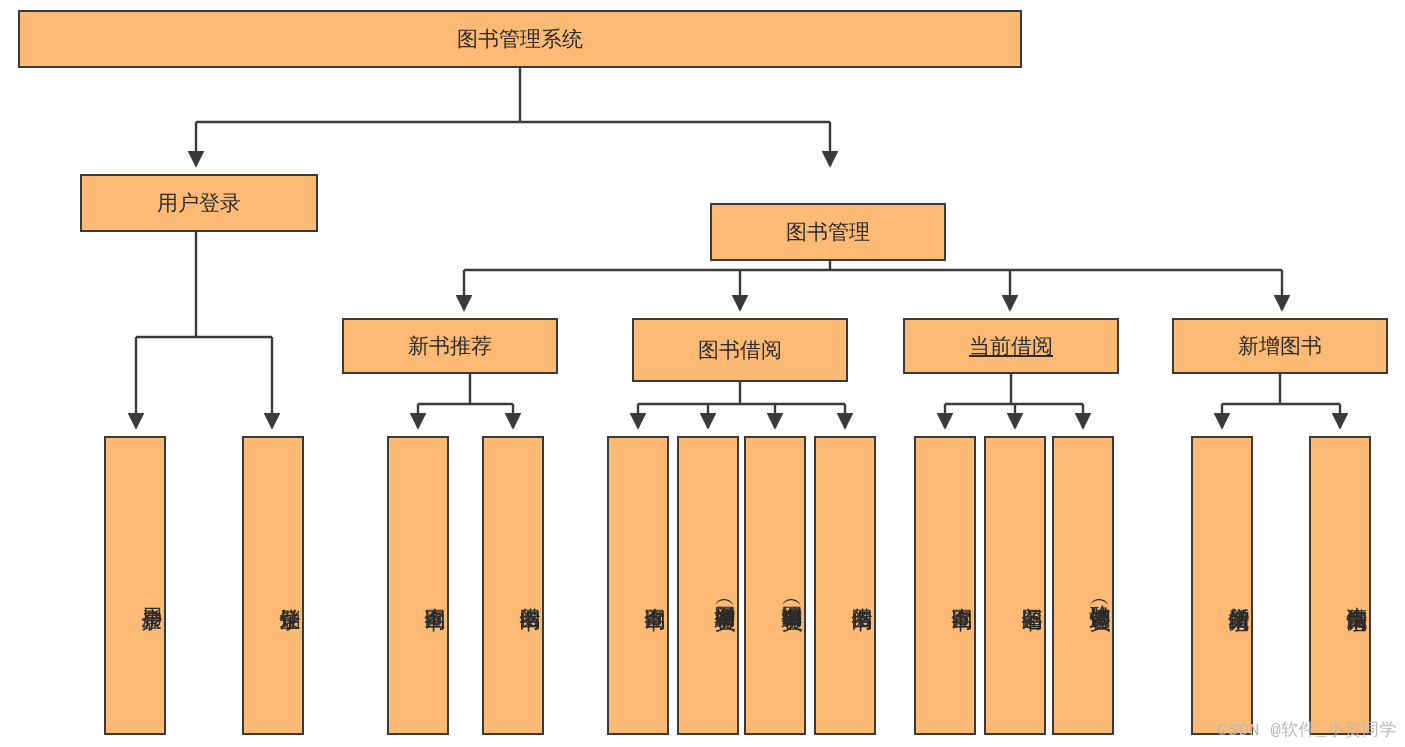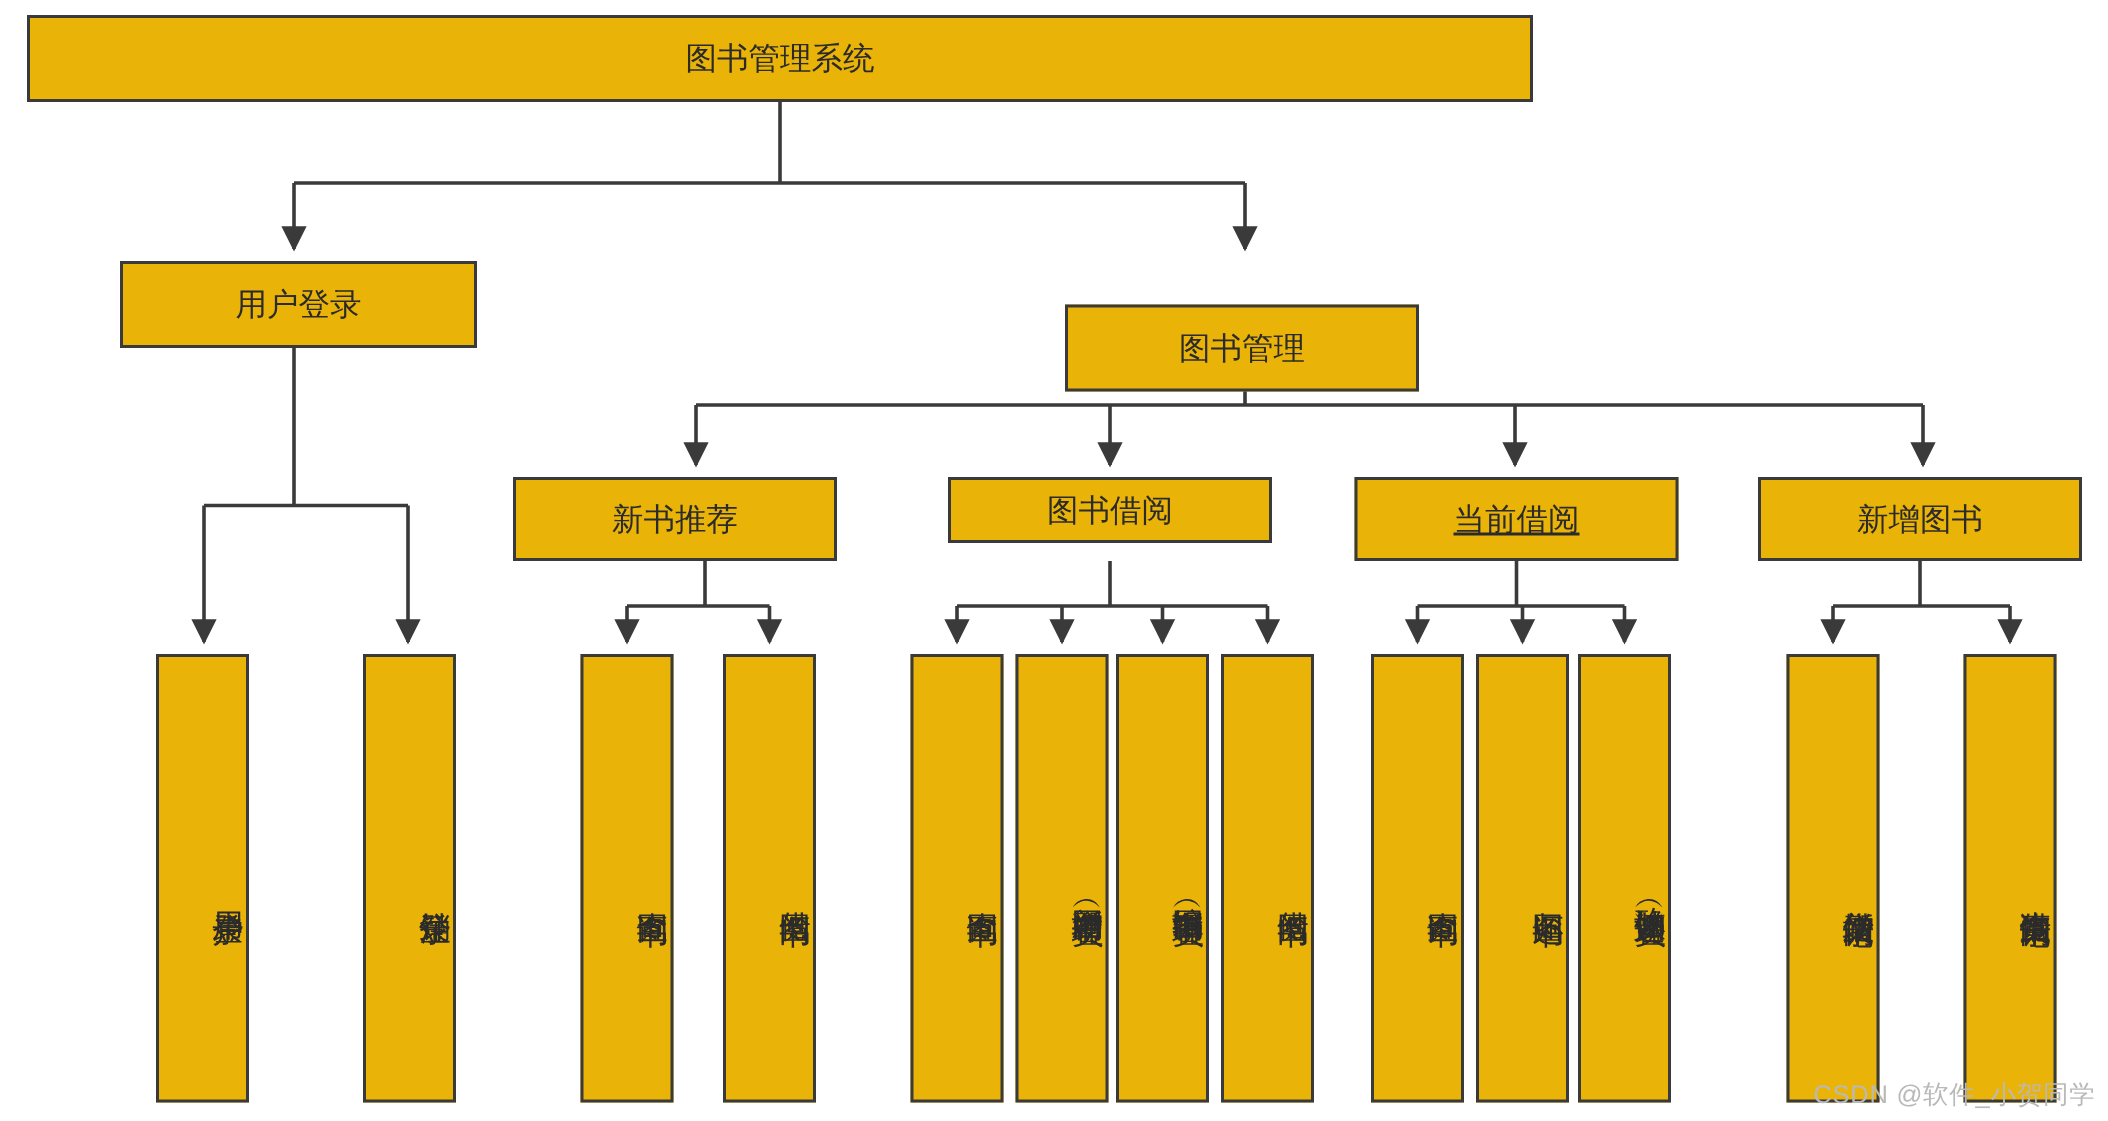--- a/index.html
+++ b/index.html
@@ -14,21 +14,21 @@
     position: relative;
   }
   #diagram {
     position: absolute;
     left: 0; top: 0;
     width: 1405px; height: 747px;
   }
   .node {
     position: absolute;
     border: 2px solid #3a3a3a;
-    background: #eab308;
+    background: #fdba74;
     display: flex;
     align-items: center;
     justify-content: center;
     color: #2b2b2b;
     line-height: 1.18;
     text-align: center;
   }
   .node.h {
     font-size: 21px;
   }
@@ -53,21 +53,21 @@
     pointer-events: none;
   }
   .watermark {
     position: absolute;
     right: 8px;
     bottom: 6px;
     font-size: 17px;
     color: #b9b9b9;
     letter-spacing: 0.5px;
     white-space: nowrap;
-    font-family: Liberation Sans, sans-serif;
+    font-family: Liberation Mono, monospace;
   }
 </style>
 </head>
 <body>
 
 <div id="diagram">
 
   <svg class="links" viewBox="0 0 1405 747" xmlns="http://www.w3.org/2000/svg">
     <defs>
       <marker id="arrow" viewBox="0 0 10 10" refX="9" refY="5" markerWidth="7" markerHeight="7" orient="auto-start-reverse">
@@ -125,21 +125,21 @@
   <div class="node h" id="n-l2-0" style="left: 80px; top: 174px; width: 238px; height: 58px;">
     <span class="txt">用户登录</span>
   </div>
   <div class="node h" id="n-l2-1" style="left: 710px; top: 174px; width: 236px; height: 58px; margin-top: 29px;">
     <span class="txt">图书管理</span>
   </div>
 
   <div class="node h" id="n-l3-0" style="left: 342px; top: 318px; width: 216px; height: 56px;">
     <span class="txt">新书推荐</span>
   </div>
-  <div class="node h" id="n-l3-1" style="left: 632px; top: 318px; width: 216px; height: 44px;">
+  <div class="node h" id="n-l3-1" style="left: 632px; top: 318px; width: 216px; height: 64px;">
     <span class="txt">图书借阅</span>
   </div>
   <div class="node h" id="n-l3-2" style="left: 903px; top: 318px; width: 216px; height: 56px; text-decoration: underline;">
     <span class="txt">当前借阅</span>
   </div>
   <div class="node h" id="n-l3-3" style="left: 1172px; top: 318px; width: 216px; height: 56px;">
     <span class="txt">新增图书</span>
   </div>
 
   <div class="node v" id="n-leaf-0" style="left: 104px; top: 436px; width: 62px; height: 299px;">

